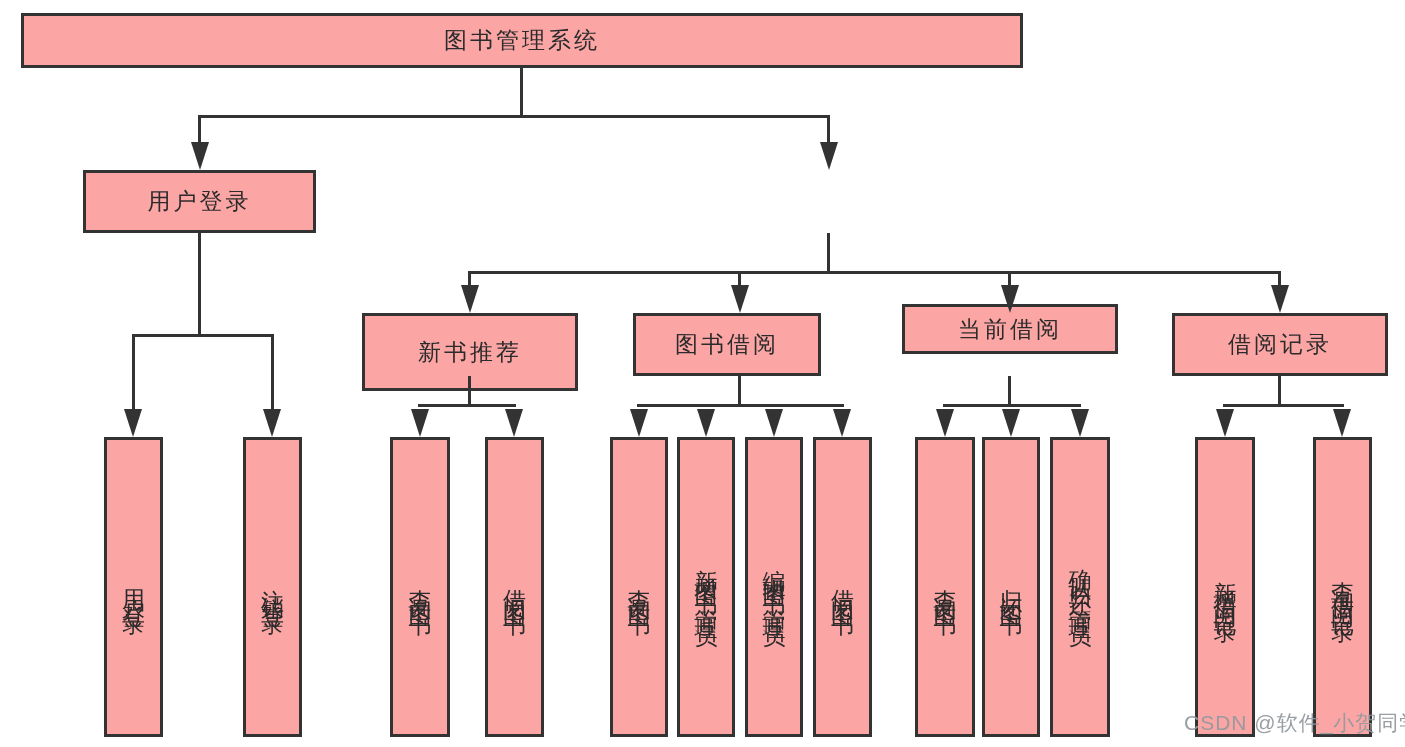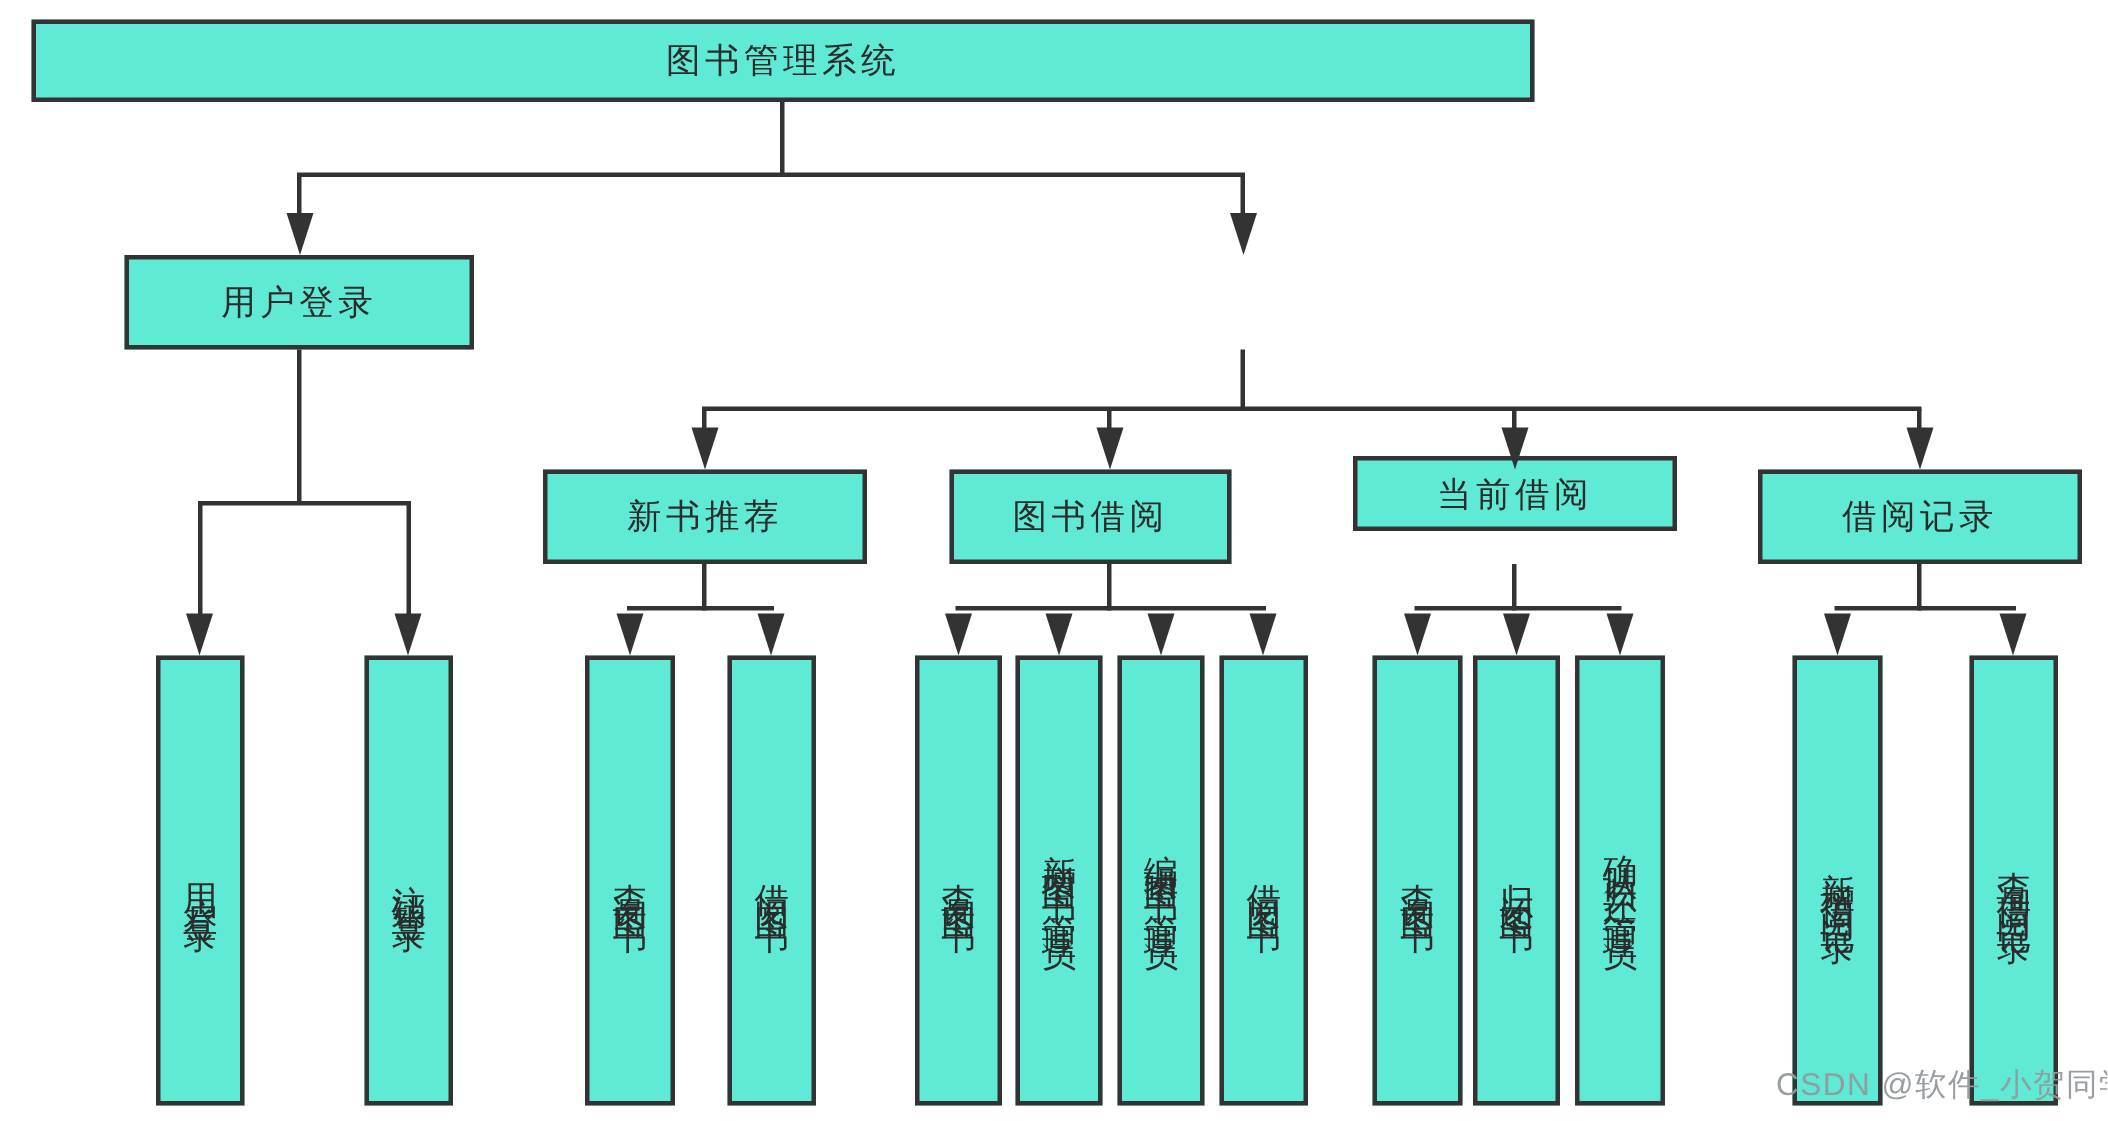--- a/index.html
+++ b/index.html
@@ -4,21 +4,21 @@
 <style>
   html,body { margin:0; padding:0; background:#ffffff; }
   #stage {
     position:relative; width:1405px; height:747px;
     background:#ffffff; overflow:hidden;
     font-family:"Liberation Sans", sans-serif;
     color:#2b2b2b;
   }
   .box {
     position:absolute; box-sizing:border-box;
-    border:3px solid #333333; background:#5eead4;
+    border:3px solid #333333; background:#fca5a5;
     display:flex; align-items:center; justify-content:center;
   }
   .box.h span {
     font-size:23px; letter-spacing:3px; color:#2b2b2b; white-space:nowrap;
   }
   .box.v span {
     writing-mode:vertical-rl; text-orientation:mixed;
     font-size:23px; letter-spacing:8px; line-height:1; color:#2b2b2b;
   }
   .vline { position:absolute; width:3px; background:#333333; }
@@ -40,21 +40,21 @@
 <div id="stage">
 
   <div class="box h" style="left:21px;top:13px;width:1002px;height:55px">
     <span>图书管理系统</span>
   </div>
 
   <div class="box h" style="left:83px;top:170px;width:233px;height:63px">
     <span>用户登录</span>
   </div>
 
-  <div class="box h" style="left:362px;top:313px;width:216px;height:63px">
+  <div class="box h" style="left:362px;top:313px;width:216px;height:78px">
     <span>新书推荐</span>
   </div>
   <div class="box h" style="left:633px;top:313px;width:188px;height:63px">
     <span>图书借阅</span>
   </div>
   <div class="box h" style="left:902px;top:304px;width:216px;height:50px">
     <span>当前借阅</span>
   </div>
   <div class="box h" style="left:1172px;top:313px;width:216px;height:63px">
     <span>借阅记录</span>

